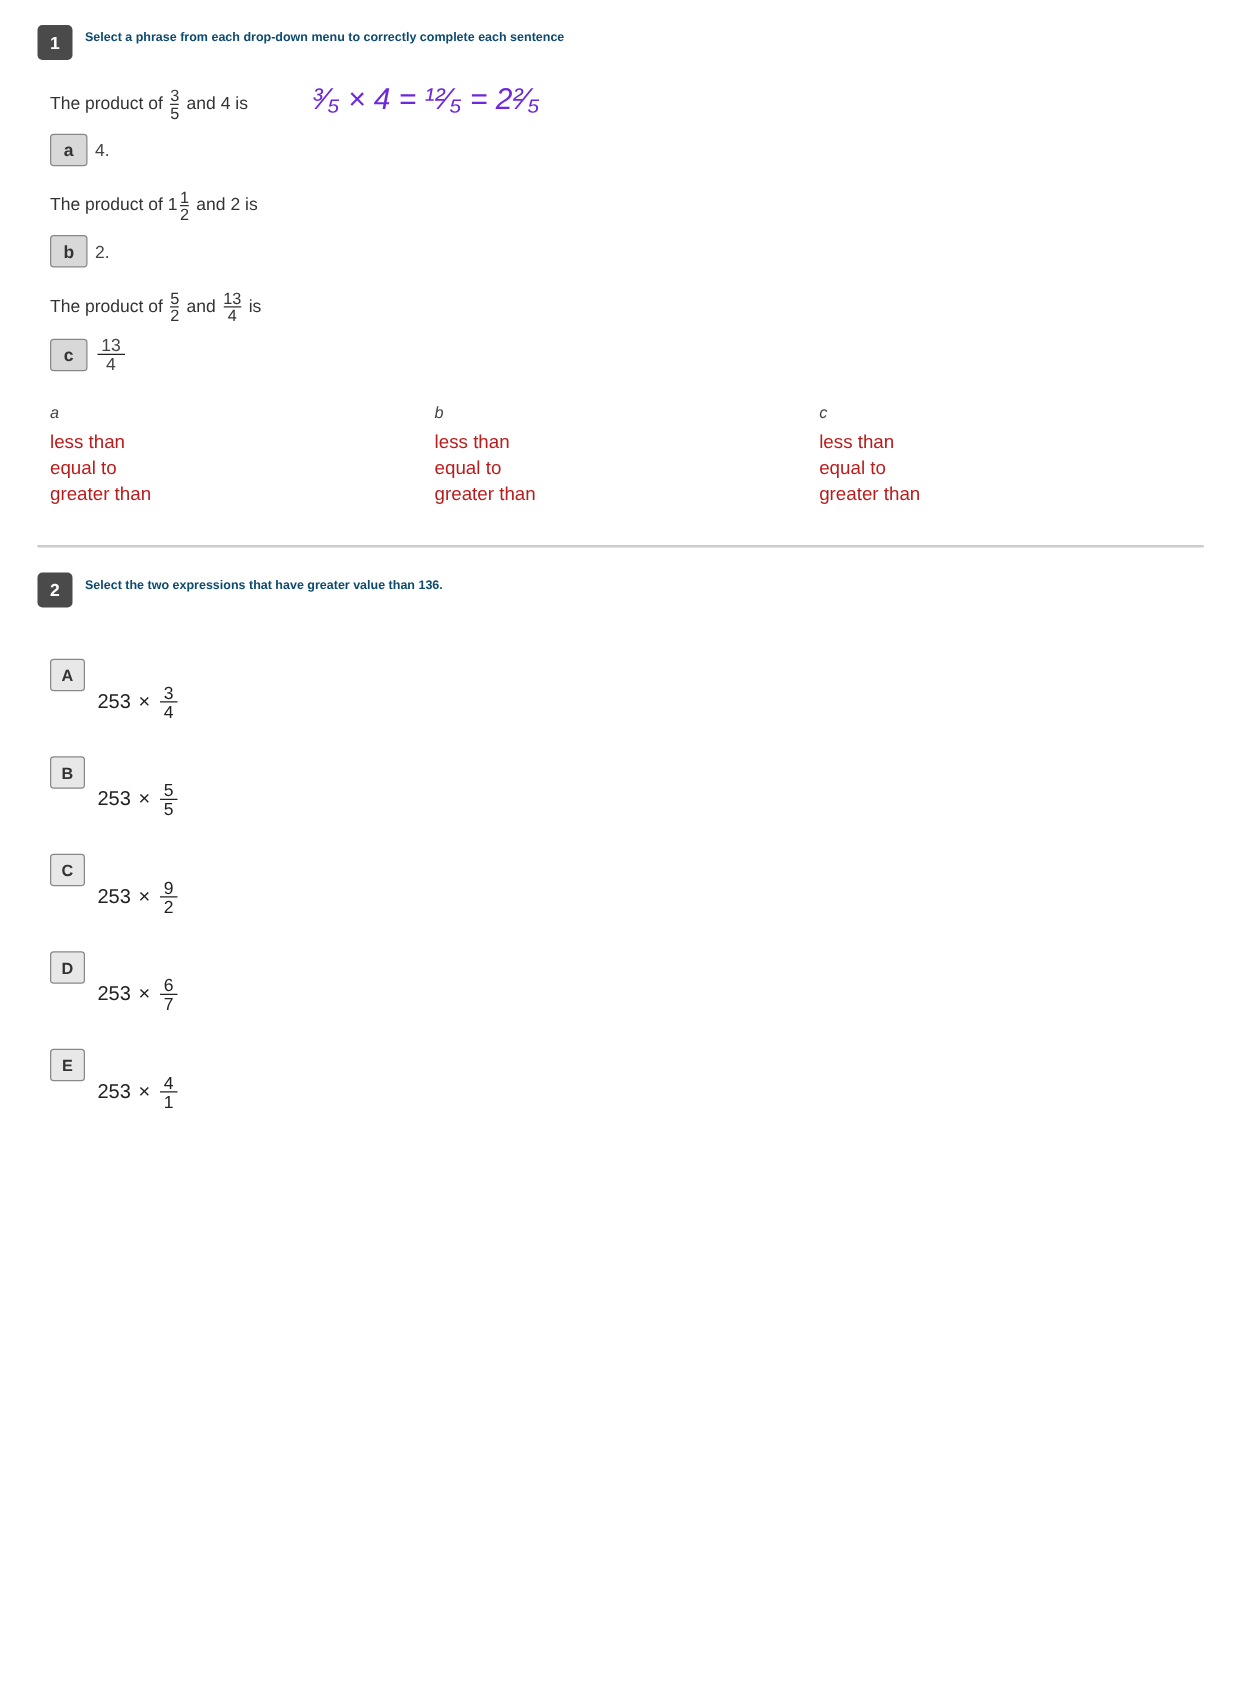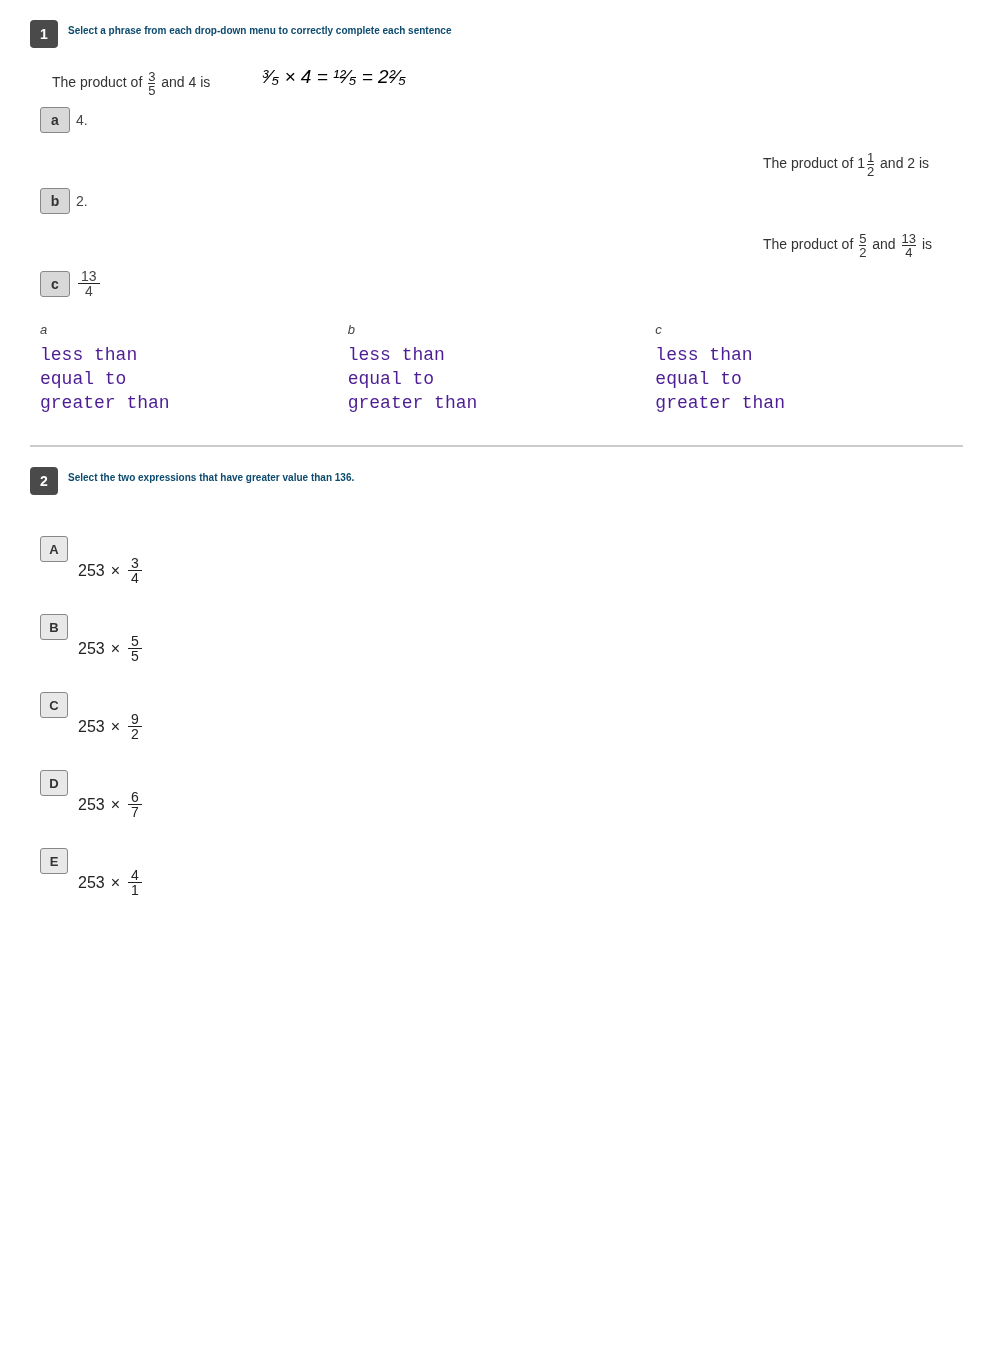--- a/index.html
+++ b/index.html
@@ -45,22 +45,21 @@
       font-weight: bold;
     }
     
     .section1 {
       margin-bottom: 20px;
     }
     .product-row {
       display: flex;
       align-items: flex-start;
       margin-bottom: 10px;
-      margin-left: 22px;
-      justify-content: flex-end;
+      margin-left: 10px;
     }
     .product-label {
       font-size: 14px;
       color: #333;
       min-width: 200px;
       padding-top: 4px;
     }
     .product-label .fraction {
       display: inline-flex;
       flex-direction: column;
@@ -73,22 +72,22 @@
     .product-label .fraction span {
       display: block;
       text-align: center;
     }
     .product-label .frac-bar {
       border-top: 1px solid #333;
       width: 100%;
     }
     .handwritten {
       font-family: 'Segoe UI', cursive, sans-serif;
-      color: #000000;
-      font-size: 19px;
+      color: #6d28d9;
+      font-size: 24px;
       margin-left: 10px;
       flex: 1;
       font-style: italic;
     }
     
     .answer-box {
       display: inline-flex;
       align-items: center;
       justify-content: center;
       width: 30px;
@@ -125,26 +124,25 @@
       align-items: flex-start;
       padding-left: 0;
     }
     .dropdown-col-label {
       font-size: 13px;
       color: #444;
       margin-bottom: 6px;
       font-style: italic;
     }
     .dropdown-option {
-      font-size: 18px;
-      color: #4c1d95;
+      font-size: 15px;
+      color: #b91c1c;
       padding: 2px 0;
       cursor: pointer;
       display: block;
-      font-family: Liberation Mono, monospace;
     }
     
     .divider {
       border: none;
       border-top: 2px solid #ccc;
       margin: 30px 0 20px 0;
     }
     
     .section2 {}
     .answer-choices {

